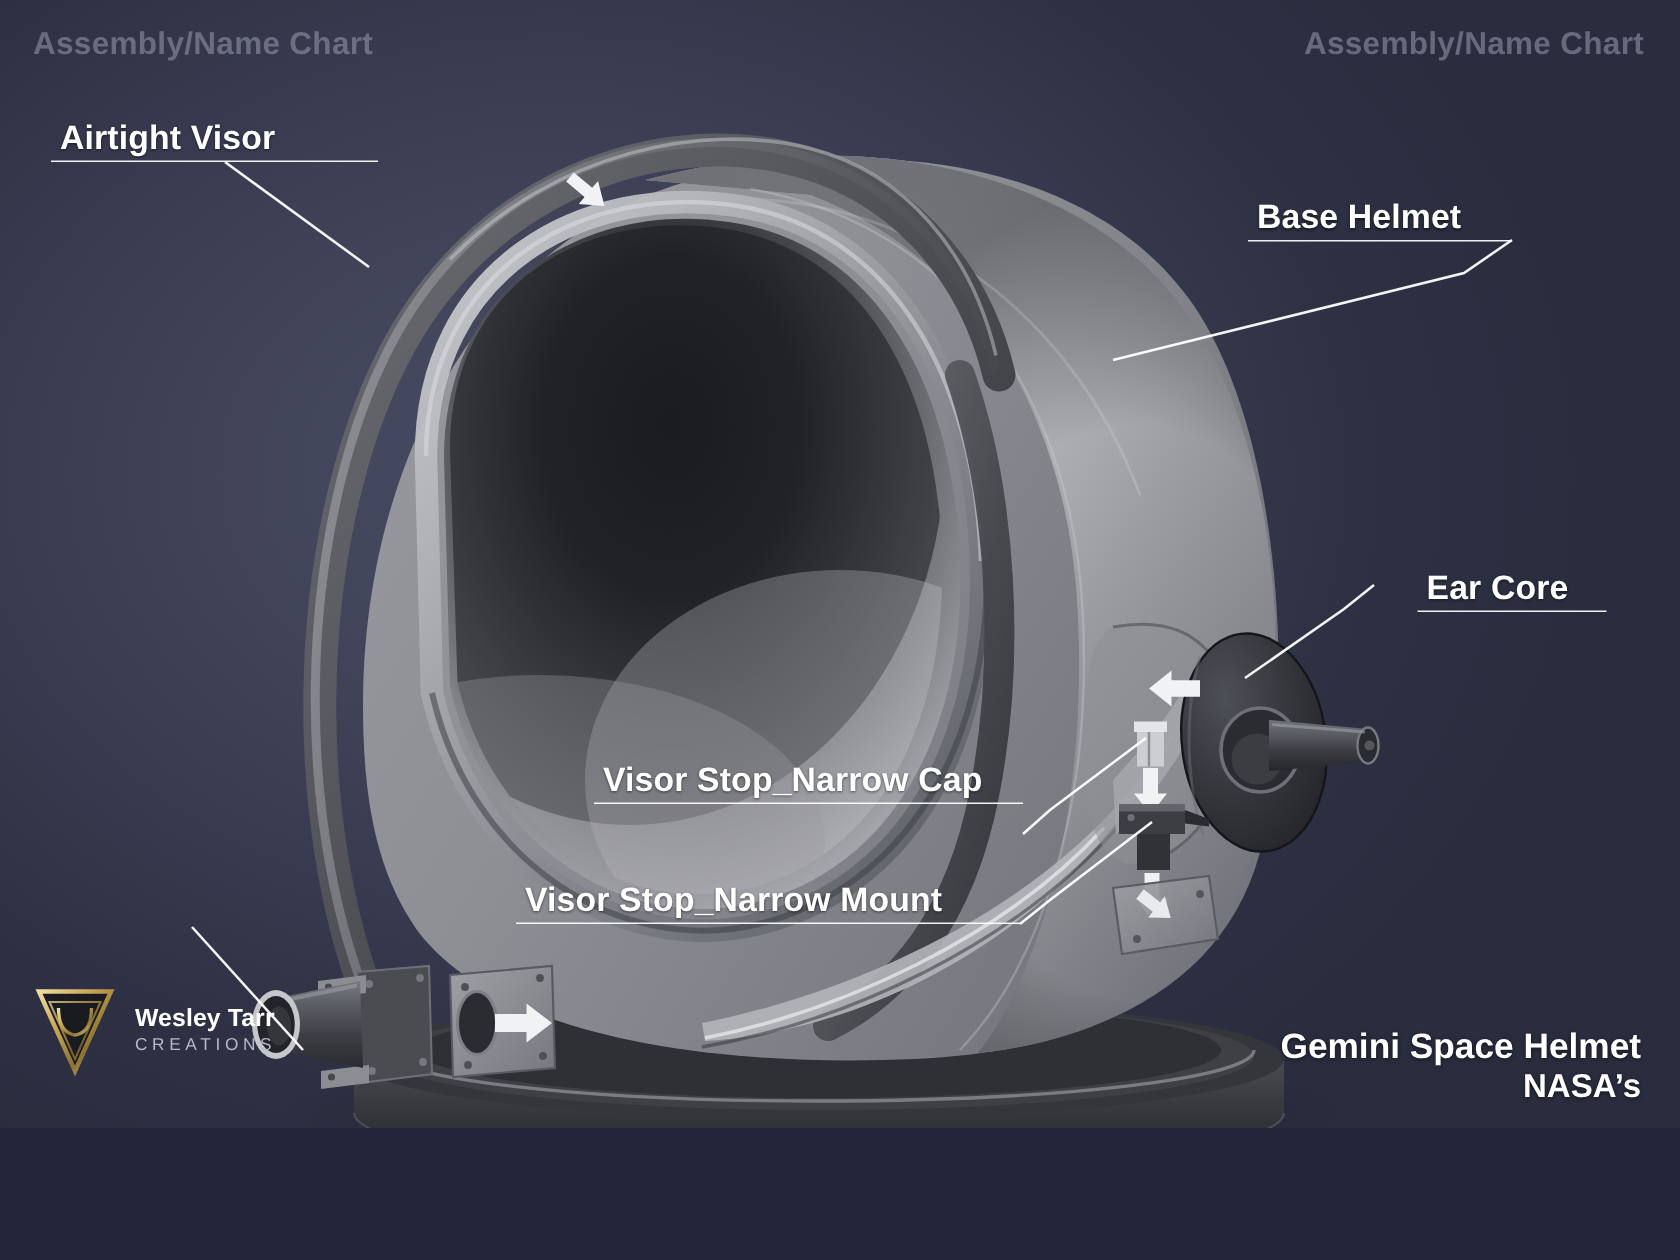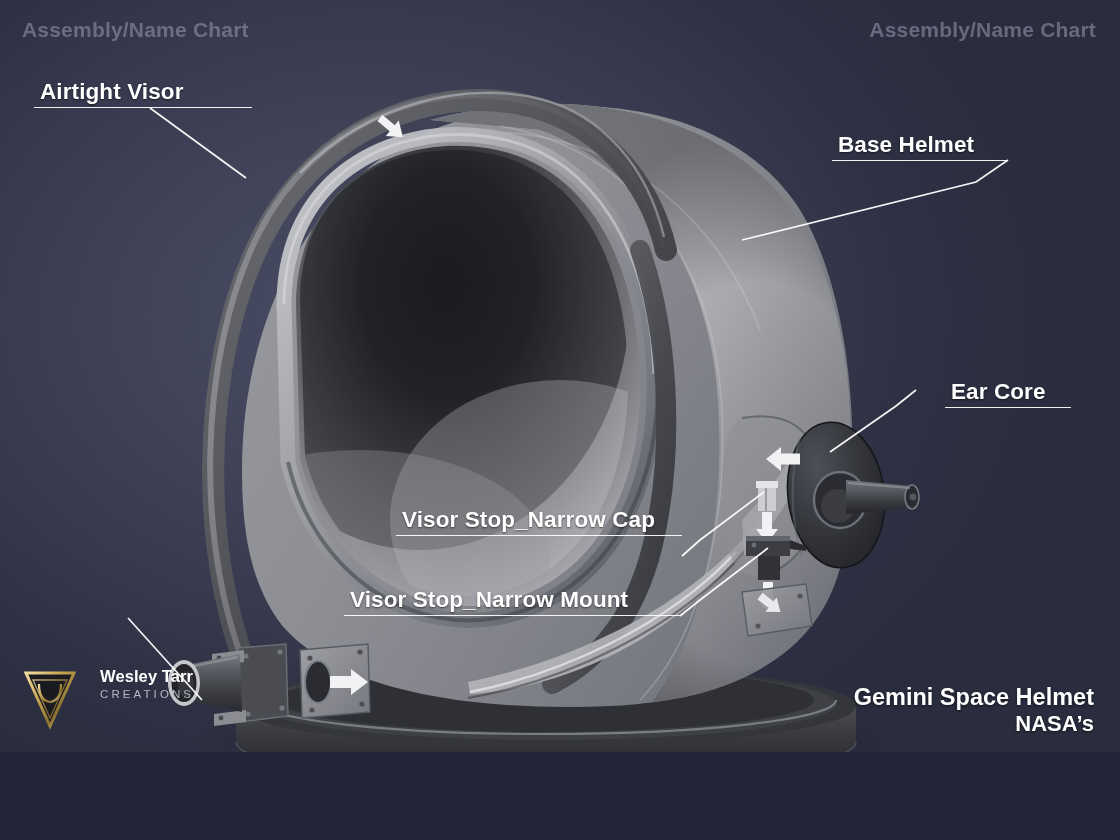--- a/index.html
+++ b/index.html
@@ -36,21 +36,21 @@
   .lbl-ear{left:945px;top:364px;margin-top:16px;}
   .lbl-ear .rule{width:126px;}
   .lbl-air{left:38px;top:592px;}
   .lbl-air .rule{width:172px;}
   .lbl-cap{left:396px;top:508px;}
   .lbl-cap .rule{width:286px;}
   .lbl-mount{left:344px;top:588px;}
   .lbl-mount .rule{width:336px;}
 
   
-  #brand{position:absolute;left:22px;bottom:22px;display:flex;gap:22px;}
+  #brand{position:absolute;left:22px;bottom:34px;display:flex;align-items:center;gap:12px;}
   #brandtxt{display:flex;flex-direction:column;line-height:1;}
   #bt1{color:#fff;font-size:16.5px;font-weight:700;letter-spacing:.1px;}
   #bt2{color:#b6b8c4;font-size:11.5px;font-weight:400;letter-spacing:3.1px;margin-top:4px;}
   #title{position:absolute;right:26px;bottom:14px;text-align:right;
          color:#fff;font-weight:700;text-shadow:0 1px 3px rgba(0,0,0,.6);}
   #t1{font-size:22px;line-height:1.22;}
   #t2{font-size:23.5px;line-height:1.22;}
 </style>
 </head>
 <body>

